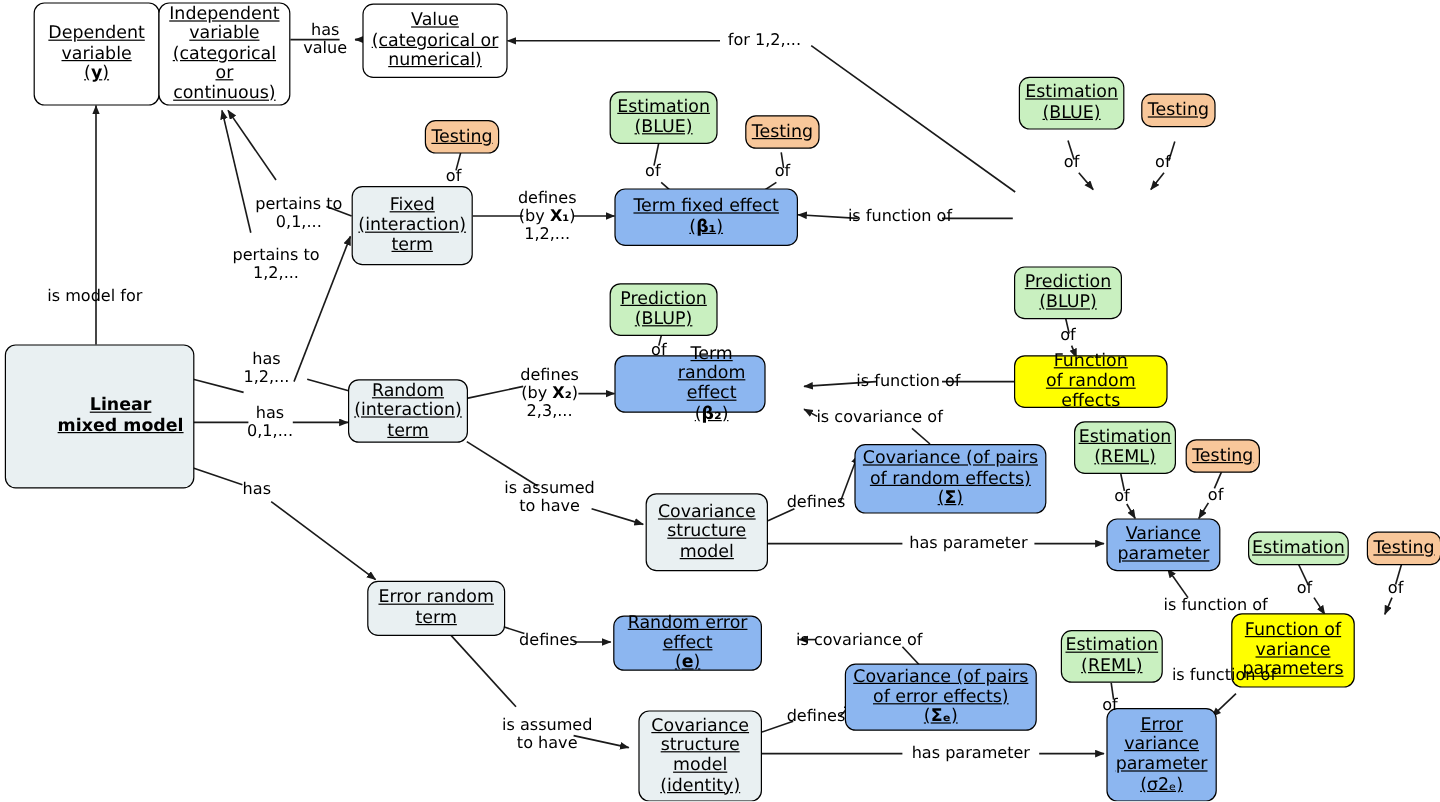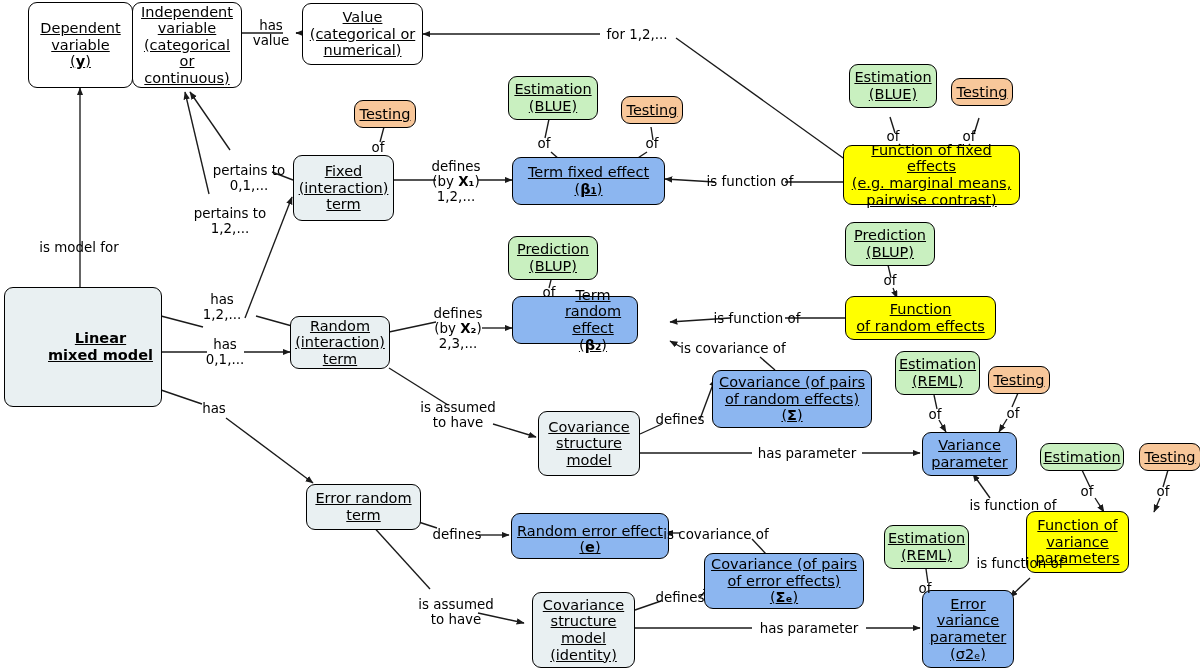--- a/index.html
+++ b/index.html
@@ -202,41 +202,36 @@
 
   <div class="node n-green sz-15" style="left:849px;top:64px;width:88px;height:44px;">
     <span>Estimation
 (BLUE)</span>
   </div>
 
   <div class="node n-orange sz-15" style="left:951px;top:78px;width:62px;height:28px;">
     <span>Testing</span>
   </div>
 
-  <div class="node n-yellow sz-15" style="left:843px;top:145px;width:177px;height:60px;">
-    <span>Function of fixed effects
-(e.g. marginal means,
-pairwise contrast)</span>
-  </div>
 
   <div class="node n-green sz-15" style="left:508px;top:236px;width:90px;height:44px;">
     <span>Prediction
 (BLUP)</span>
   </div>
 
   <div class="node n-blue sz-15" style="left:512px;top:296px;width:126px;height:48px;padding-left:40px;">
     <span style="white-space: normal;">Term random effect<br>(<b class="vsym">β₂</b>)</span>
   </div>
 
   <div class="node n-green sz-15" style="left:845px;top:222px;width:90px;height:44px;">
     <span>Prediction
 (BLUP)</span>
   </div>
 
-  <div class="node n-yellow sz-15" style="left:845px;top:296px;width:151px;height:44px;">
+  <div class="node n-yellow sz-15" style="left:845px;top:296px;width:128px;height:44px;">
     <span>Function
 of random effects</span>
   </div>
 
   <div class="node n-grey sz-15" style="left:538px;top:411px;width:102px;height:65px;">
     <span>Covariance
 structure
 model</span>
   </div>
 
@@ -265,21 +260,21 @@
   <div class="node n-orange sz-15" style="left:1139px;top:443px;width:62px;height:28px;">
     <span>Testing</span>
   </div>
 
   <div class="node n-yellow sz-15" style="left:1026px;top:511px;width:103px;height:62px;">
     <span>Function of
 variance
 parameters</span>
   </div>
 
-  <div class="node n-blue sz-15" style="left:511px;top:513px;width:158px;height:46px;align-items:flex-end;">
+  <div class="node n-blue sz-15" style="left:511px;top:513px;width:124px;height:46px;">
     <span style="white-space: normal;">Random error effect<br>(<b class="vsym">e</b>)</span>
   </div>
 
   <div class="node n-blue sz-15" style="left:704px;top:553px;width:160px;height:56px;">
     <span style="white-space: normal;">Covariance (of pairs<br>of error effects)<br>(<b class="vsym">Σₑ</b>)</span>
   </div>
 
   <div class="node n-grey sz-15" style="left:532px;top:592px;width:103px;height:76px;">
     <span>Covariance
 structure

